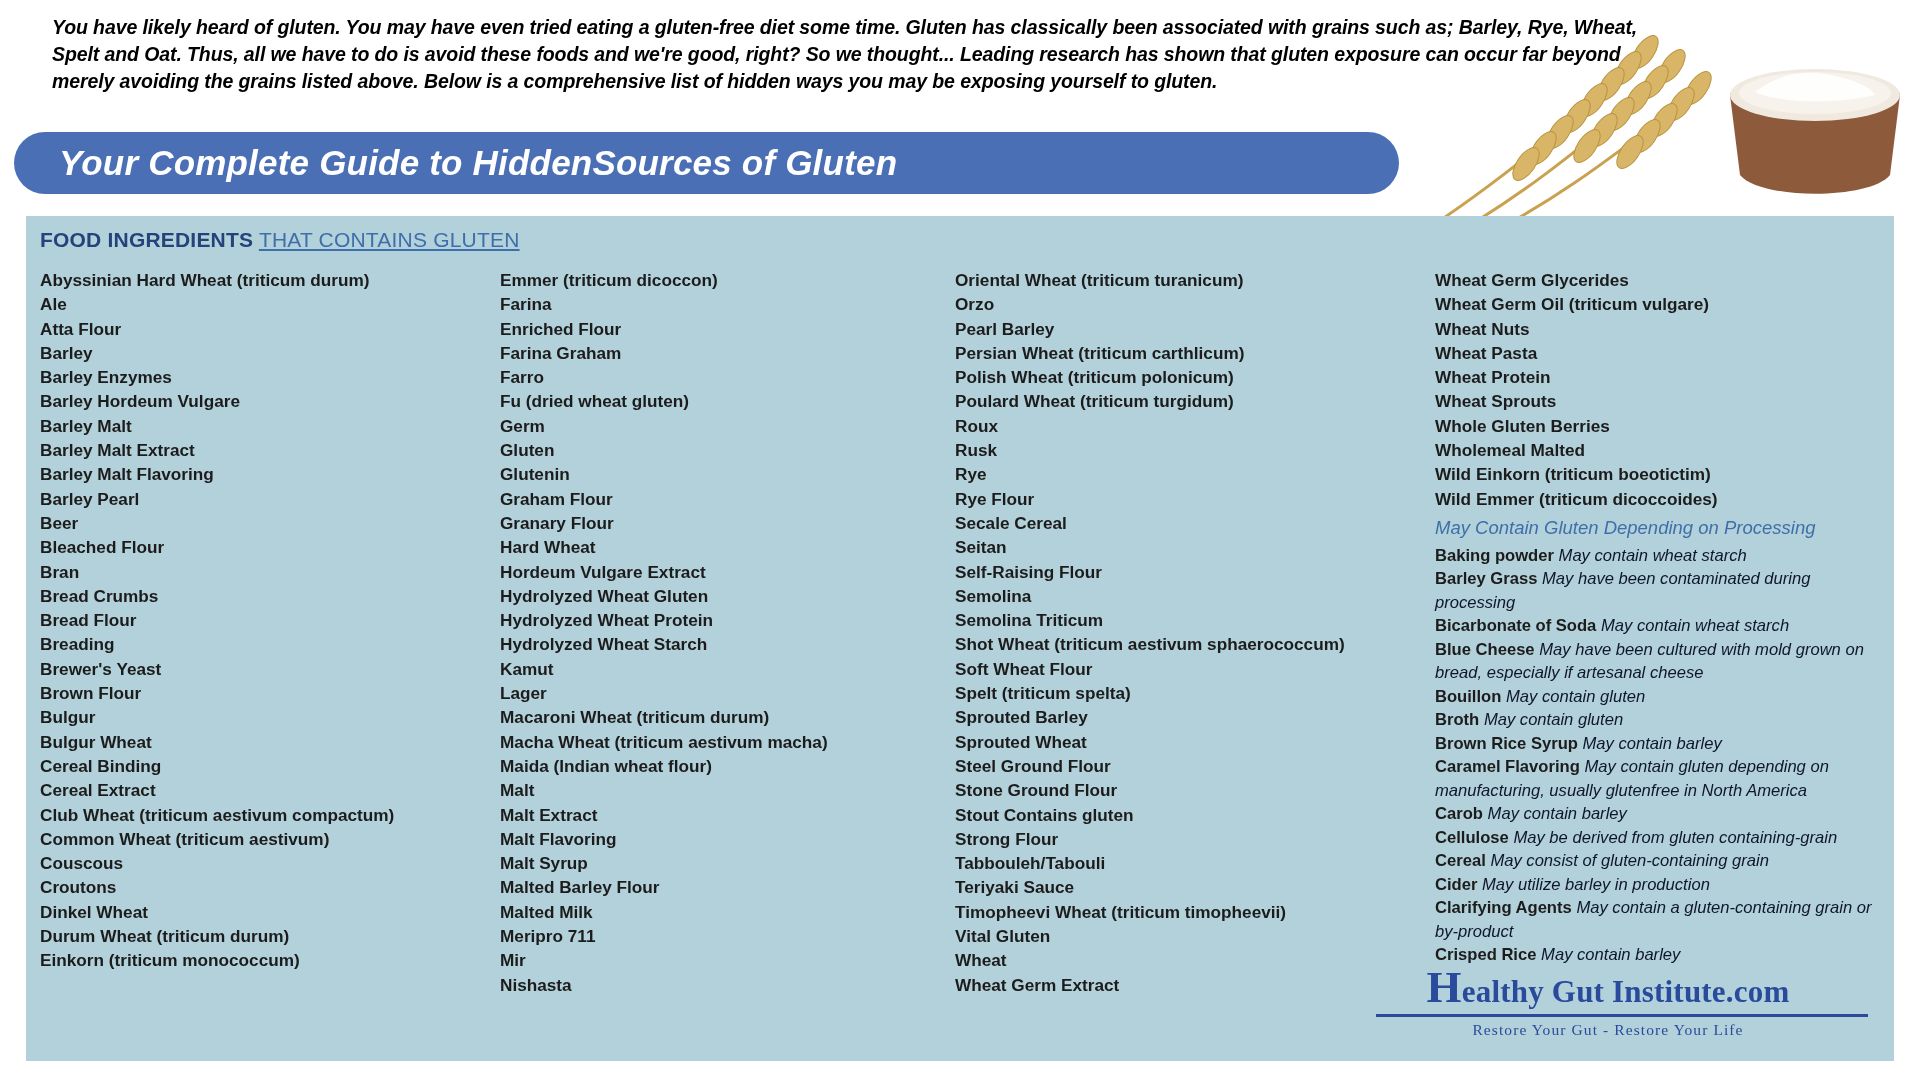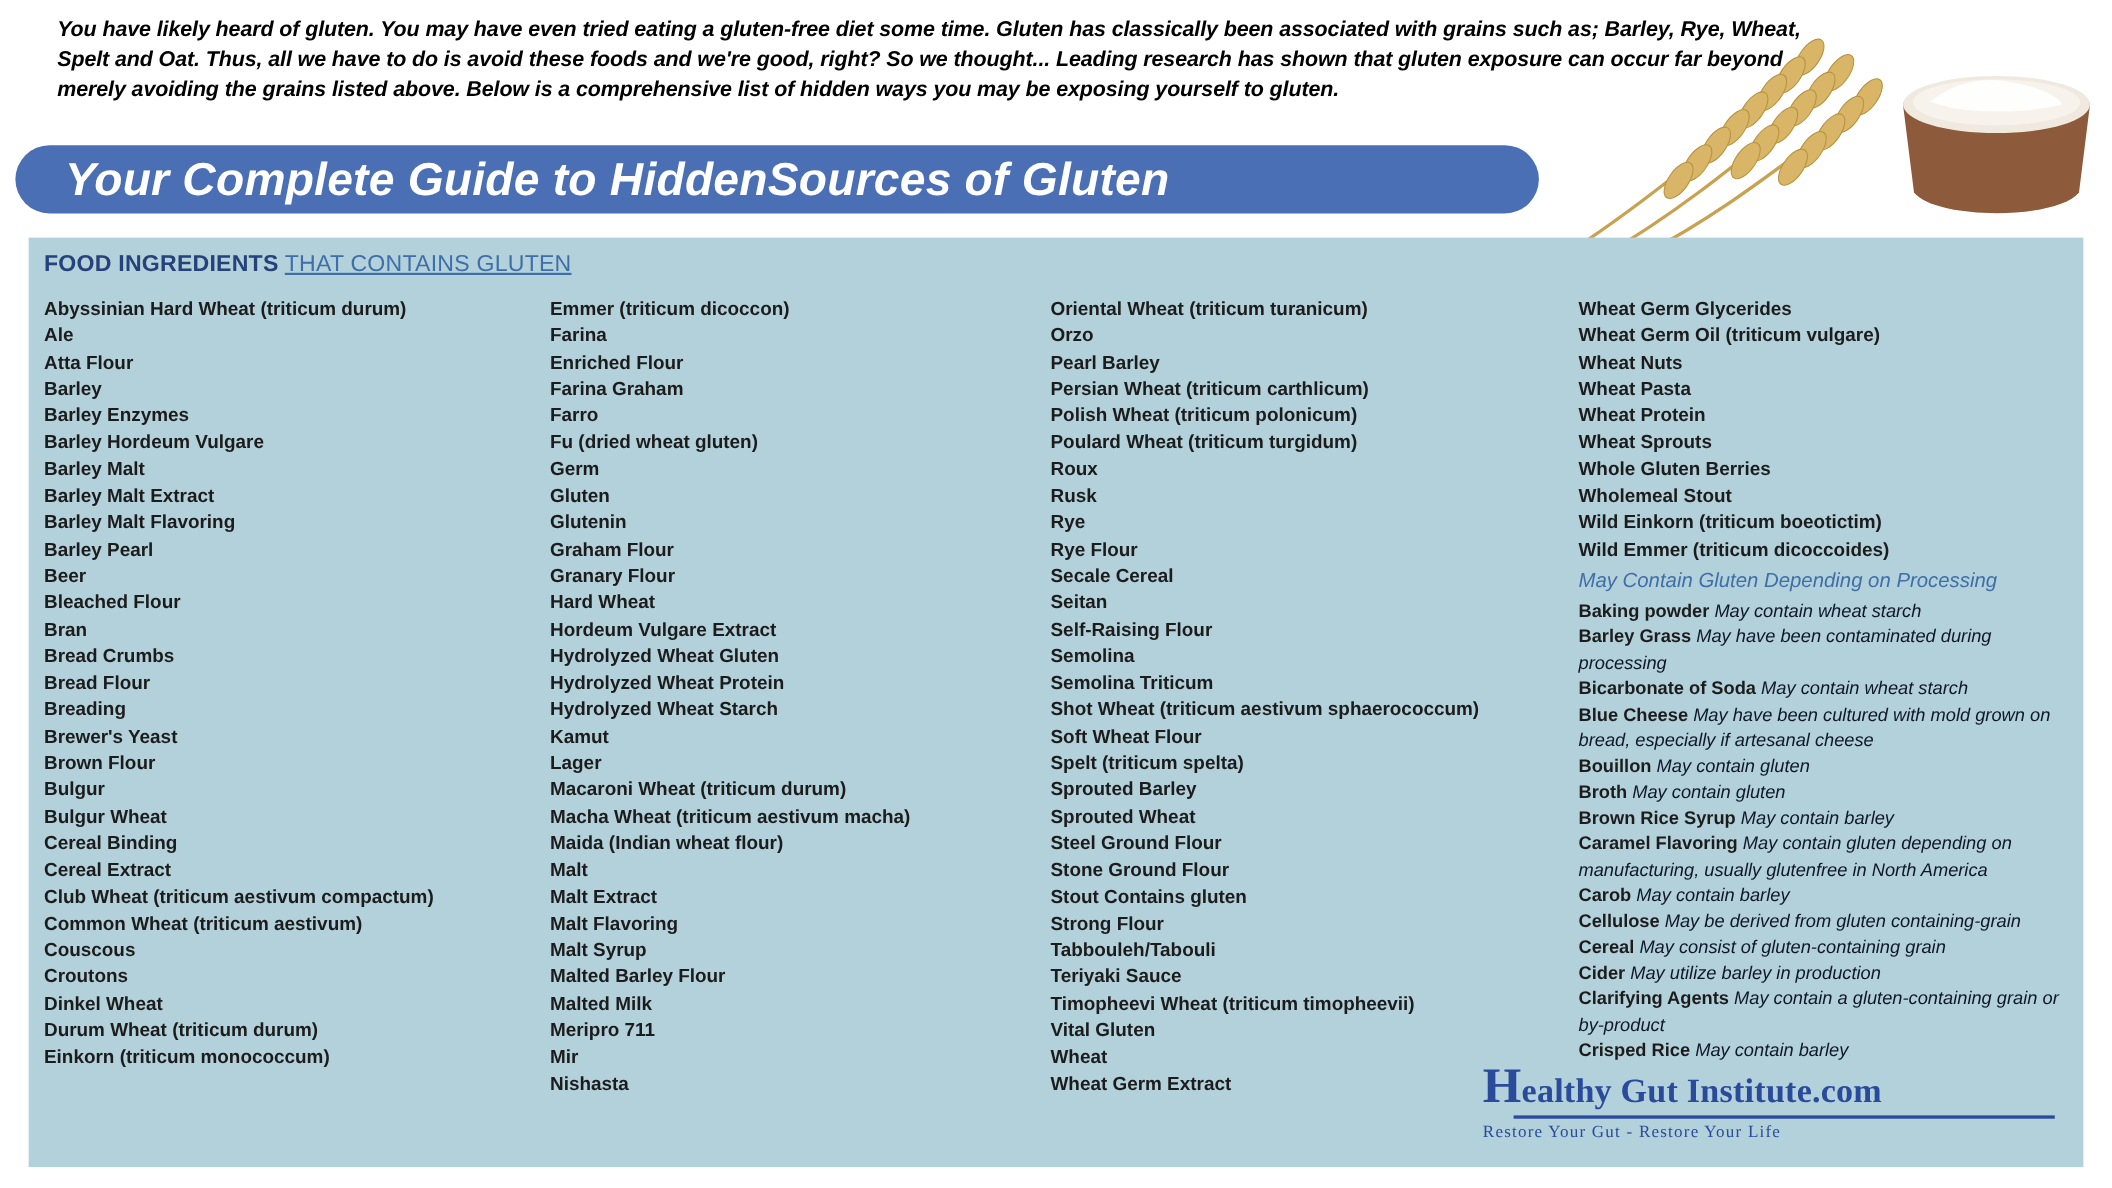--- a/index.html
+++ b/index.html
@@ -40,21 +40,21 @@
     top: 132px;
     width: 1385px;
     height: 62px;
     background: #4a6fb5;
     border-radius: 31px;
     display: flex;
     align-items: center;
   }
   .banner-title {
     color: #ffffff;
-    font-size: 42px;
+    font-size: 35px;
     font-weight: bold;
     font-style: italic;
     letter-spacing: 0.2px;
     margin-left: 45px;
   }
   
   .panel {
     position: absolute;
     left: 26px;
     top: 216px;
@@ -118,21 +118,21 @@
   .mc-item .note {
     font-weight: normal;
     font-style: italic;
     color: #0f172a;
   }
   
   .logo {
     position: absolute;
     right: 26px;
     bottom: 22px;
-    text-align: left;
+    text-align: center;
     width: 520px;
   }
   .logo-main {
     font-family: "Liberation Serif", serif;
     color: #2a4b9b;
     font-size: 31px;
     font-weight: bold;
     letter-spacing: 0.2px;
     white-space: nowrap;
   }
@@ -317,21 +317,21 @@
       </div>
 
       <div class="col col-4">
         <div class="item">Wheat Germ Glycerides</div>
         <div class="item">Wheat Germ Oil (triticum vulgare)</div>
         <div class="item">Wheat Nuts</div>
         <div class="item">Wheat Pasta</div>
         <div class="item">Wheat Protein</div>
         <div class="item">Wheat Sprouts</div>
         <div class="item">Whole Gluten Berries</div>
-        <div class="item">Wholemeal Stout</div>
+        <div class="item">Wholemeal Malted</div>
         <div class="item">Wild Einkorn (triticum boeotictim)</div>
         <div class="item">Wild Emmer (triticum dicoccoides)</div>
 
         <div class="sub-head">May Contain Gluten Depending on Processing</div>
 
         <div class="mc-item">
           <span>Baking powder</span>
           <span class="note">May contain wheat starch</span>
         </div>
         <div class="mc-item">

